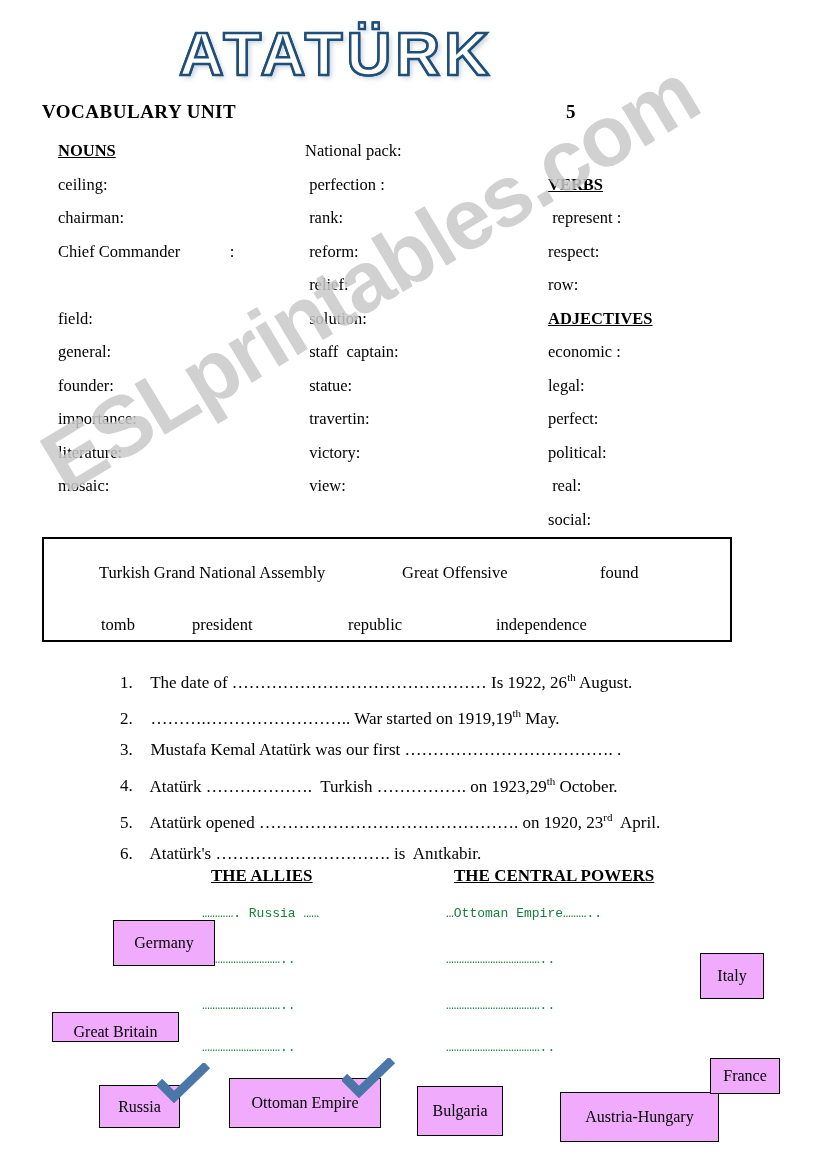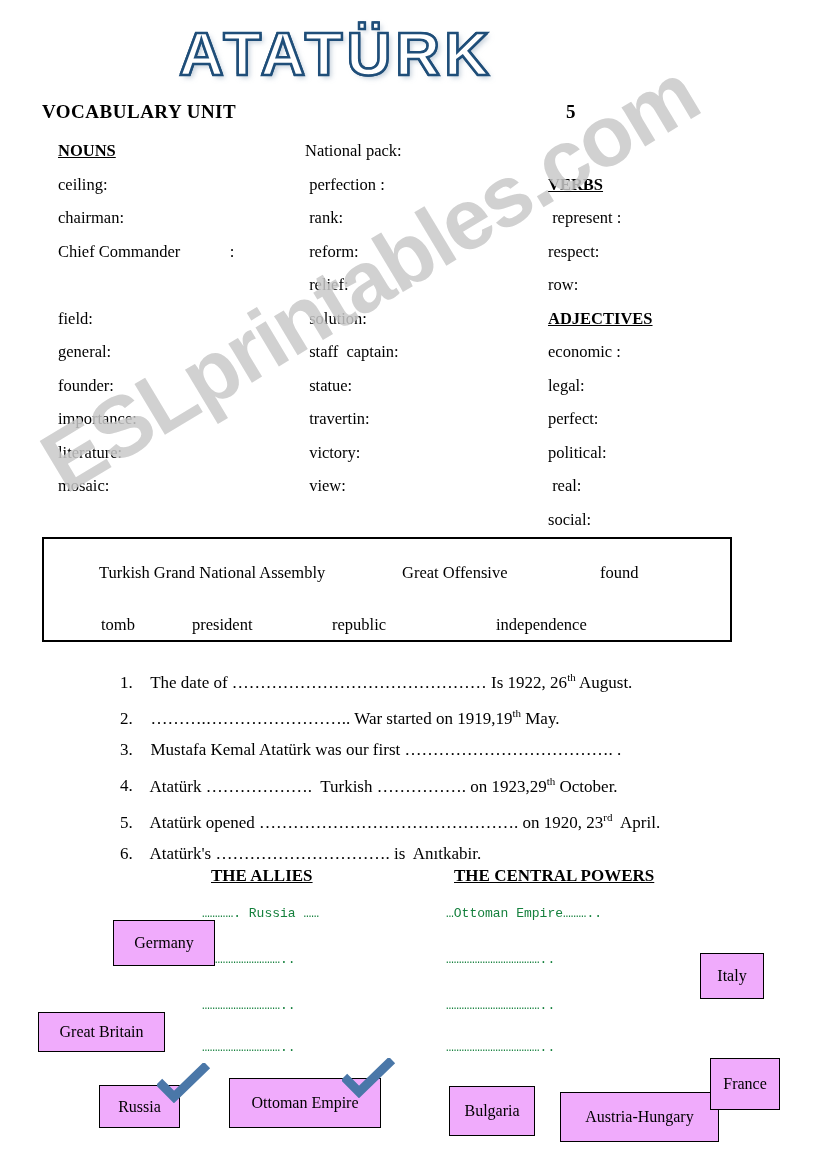--- a/index.html
+++ b/index.html
@@ -177,27 +177,27 @@
     background: #f0abfc;
     z-index: 3;
   }
   .check {
     position: absolute;
     z-index: 4;
     pointer-events: none;
   }
 
   #box-germany       { left: 113px; top: 920px;  width: 102px; height: 46px; }
-  #box-greatbritain  { left: 38px;  top: 1012px; width: 127px; height: 40px; }
+  #box-greatbritain  { left: 52px;  top: 1012px; width: 127px; height: 30px; align-items: flex-end; }
   #box-russia        { left: 99px;  top: 1085px; width: 81px;  height: 43px; }
   #box-ottoman       { left: 229px; top: 1078px; width: 152px; height: 50px; }
-  #box-bulgaria      { left: 417px; top: 1086px; width: 86px;  height: 50px; margin-left: 32px; }
+  #box-bulgaria      { left: 417px; top: 1086px; width: 86px;  height: 50px; }
   #box-austria       { left: 560px; top: 1092px; width: 159px; height: 50px; }
   #box-italy         { left: 700px; top: 953px;  width: 64px;  height: 46px; }
-  #box-france        { left: 710px; top: 1058px; width: 70px;  height: 52px; }
+  #box-france        { left: 710px; top: 1058px; width: 70px;  height: 36px; }
 </style>
 </head>
 <body>
 
 <div id="page">
 
   <div id="watermark">ESLprintables.com</div>
 
   <div id="title-wrap">
     <span id="title">ATATÜRK</span>
@@ -242,21 +242,21 @@
       <div class="vitem">economic :</div>
       <div class="vitem">legal:</div>
       <div class="vitem">perfect:</div>
       <div class="vitem">political:</div>
       <div class="vitem"> real:</div>
       <div class="vitem">social:</div>
     </div>
 
   <div id="wordbank">
     <div class="wb-row" id="wb-row1"><span class="wb-cell" style="left: 55px;">Turkish Grand National Assembly</span><span class="wb-cell" style="left: 358px;">Great Offensive</span><span class="wb-cell" style="left: 556px;">found</span></div>
-    <div class="wb-row" id="wb-row2"><span class="wb-cell" style="left: 57px;">tomb</span><span class="wb-cell" style="left: 148px;">president</span><span class="wb-cell" style="left: 288px;">republic</span><span class="wb-cell" style="left: 452px;">independence</span></div>
+    <div class="wb-row" id="wb-row2"><span class="wb-cell" style="left: 57px;">tomb</span><span class="wb-cell" style="left: 148px;">president</span><span class="wb-cell" style="left: 304px;">republic</span><span class="wb-cell" style="left: 452px;">independence</span></div>
   </div>
 
   <div id="exercises">
       <div class="ex-line"><span class="ex-num">1.</span><span>  The date of ……………………………………… Is 1922, 26</span><span class="sup">th</span><span> August.</span></div>
       <div class="ex-line"><span class="ex-num">2.</span><span>  ……….…………………….. War started on 1919,19</span><span class="sup">th</span><span> May.</span></div>
       <div class="ex-line"><span class="ex-num">3.</span><span>  Mustafa Kemal Atatürk was our first ………………………………. .</span></div>
       <div class="ex-line"><span class="ex-num">4.</span><span>  Atatürk ……………….  Turkish ……………. on 1923,29</span><span class="sup">th</span><span> October.</span></div>
       <div class="ex-line"><span class="ex-num">5.</span><span>  Atatürk opened ………………………………………. on 1920, 23</span><span class="sup">rd</span><span>  April.</span></div>
       <div class="ex-line"><span class="ex-num">6.</span><span>  Atatürk's …………………………. is  Anıtkabir.</span></div>
     </div>

